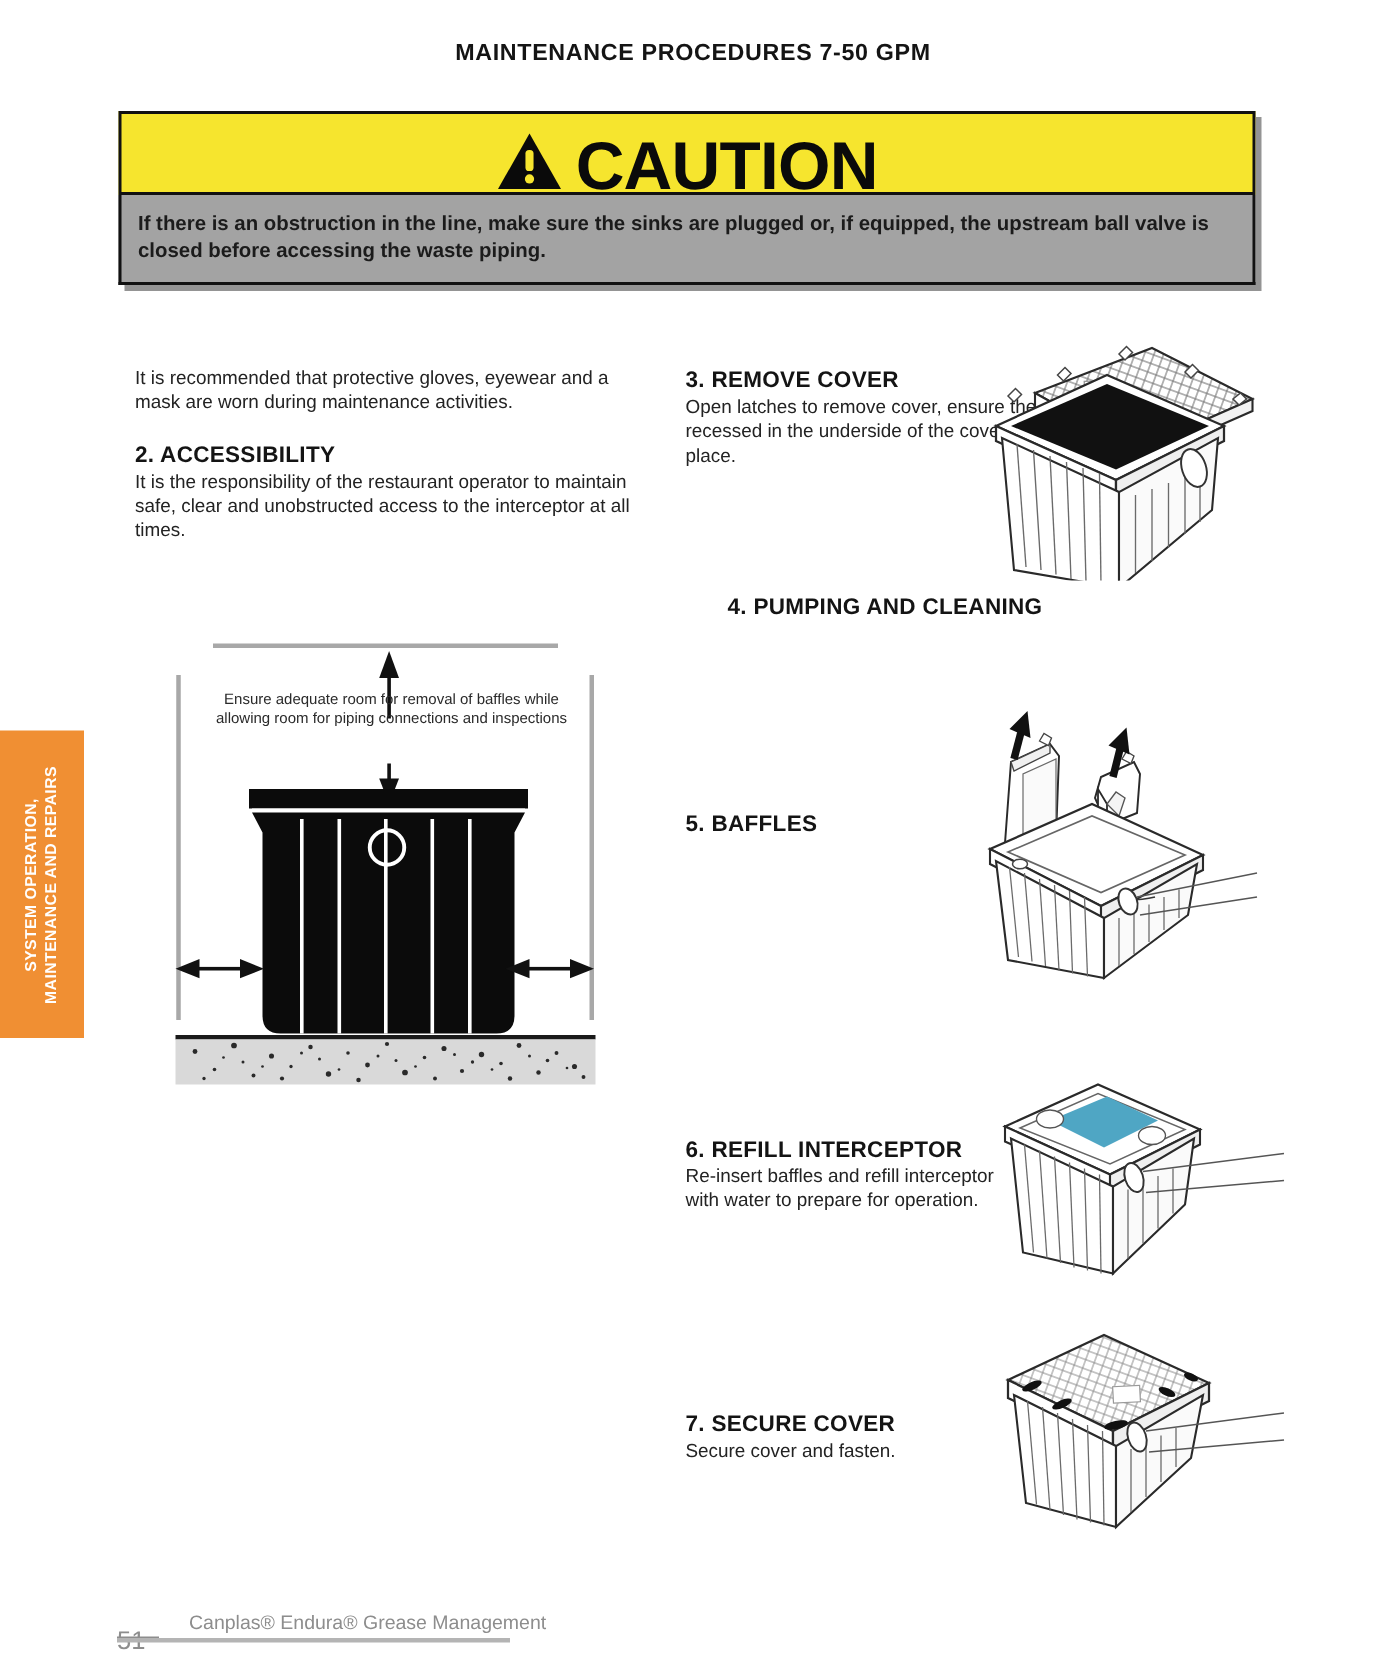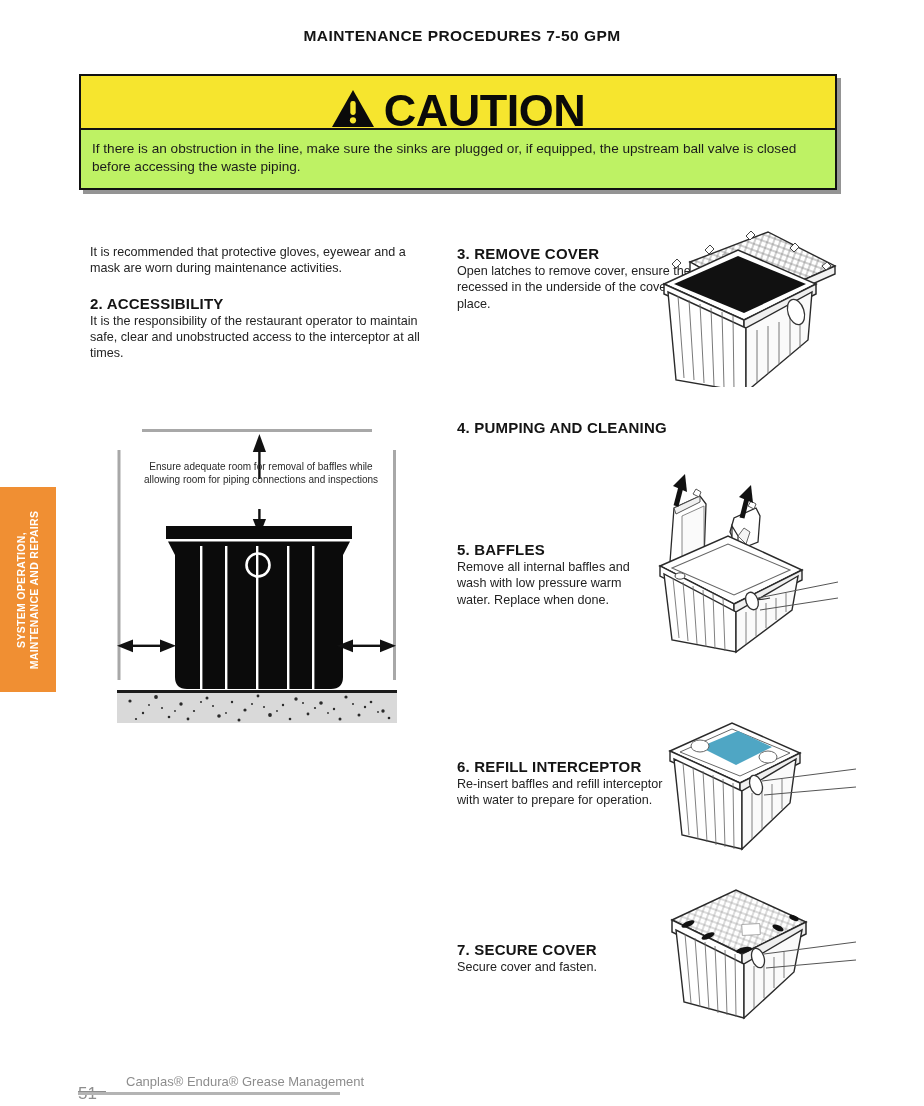--- a/index.html
+++ b/index.html
@@ -41,41 +41,42 @@
     border: 2px solid #111;
     background: #F6E52E;
     height: 56px;
     display: flex;
     align-items: center;
     justify-content: center;
     box-sizing: border-box;
   }
   .caution-head-inner {
     display: flex;
-    align-items: flex-end;
+    align-items: flex-start;
     gap: 9px;
     margin-top: 16px;
   }
   .warn-tri {
     display: block;
   }
   .caution-word {
     font-size: 45px;
     font-weight: bold;
     letter-spacing: -0.5px;
     line-height: 1;
     color: #0a0a0a;
   }
   .caution-body {
     border: 2px solid #111;
     border-top: none;
-    background: #bef264;
+    background: #a3a3a3;
     box-sizing: border-box;
     padding: 10px 11px 12px 11px;
     min-height: 46px;
+    font-weight: bold;
   }
   .caution-text {
     font-size: 13.6px;
     line-height: 1.32;
     color: #1b1b1b;
   }
 
   
   .side-tab {
     position: absolute;
@@ -119,21 +120,21 @@
     font-size: 12.6px;
     line-height: 1.3;
     color: #232323;
     margin: 0;
   }
   .step-block { margin-bottom: 18px; }
 
   
   .step-abs { position: absolute; left: 457px; width: 290px; }
   #step3 { top: 245px; }
-  #step4 { top: 419px; width: 300px; }
+  #step4 { top: 396px; width: 300px; margin-left: 28px; }
   #step5 { top: 541px; width: 190px; }
   #step6 { top: 758px; width: 215px; }
   #step7 { top: 941px; width: 215px; }
 
   
   .clearance-figure {
     position: absolute;
     left: 112px;
     top: 425px;
     width: 300px;
@@ -239,21 +240,20 @@
   <div class="step-title">3. REMOVE COVER</div>
   <p class="step-body">Open latches to remove cover, ensure the seal recessed in the underside of the cover remains in place.</p>
 </div>
 
 <div class="step-abs" id="step4">
   <div class="step-title">4. PUMPING AND CLEANING</div>
 </div>
 
 <div class="step-abs" id="step5">
   <div class="step-title">5. BAFFLES</div>
-  <p class="step-body">Remove all internal baffles and wash with low pressure warm water. Replace when done.</p>
 </div>
 
 <div class="step-abs" id="step6">
   <div class="step-title">6. REFILL INTERCEPTOR</div>
   <p class="step-body">Re-insert baffles and refill interceptor with water to prepare for operation.</p>
 </div>
 
 <div class="step-abs" id="step7">
   <div class="step-title">7. SECURE COVER</div>
   <p class="step-body">Secure cover and fasten.</p>

